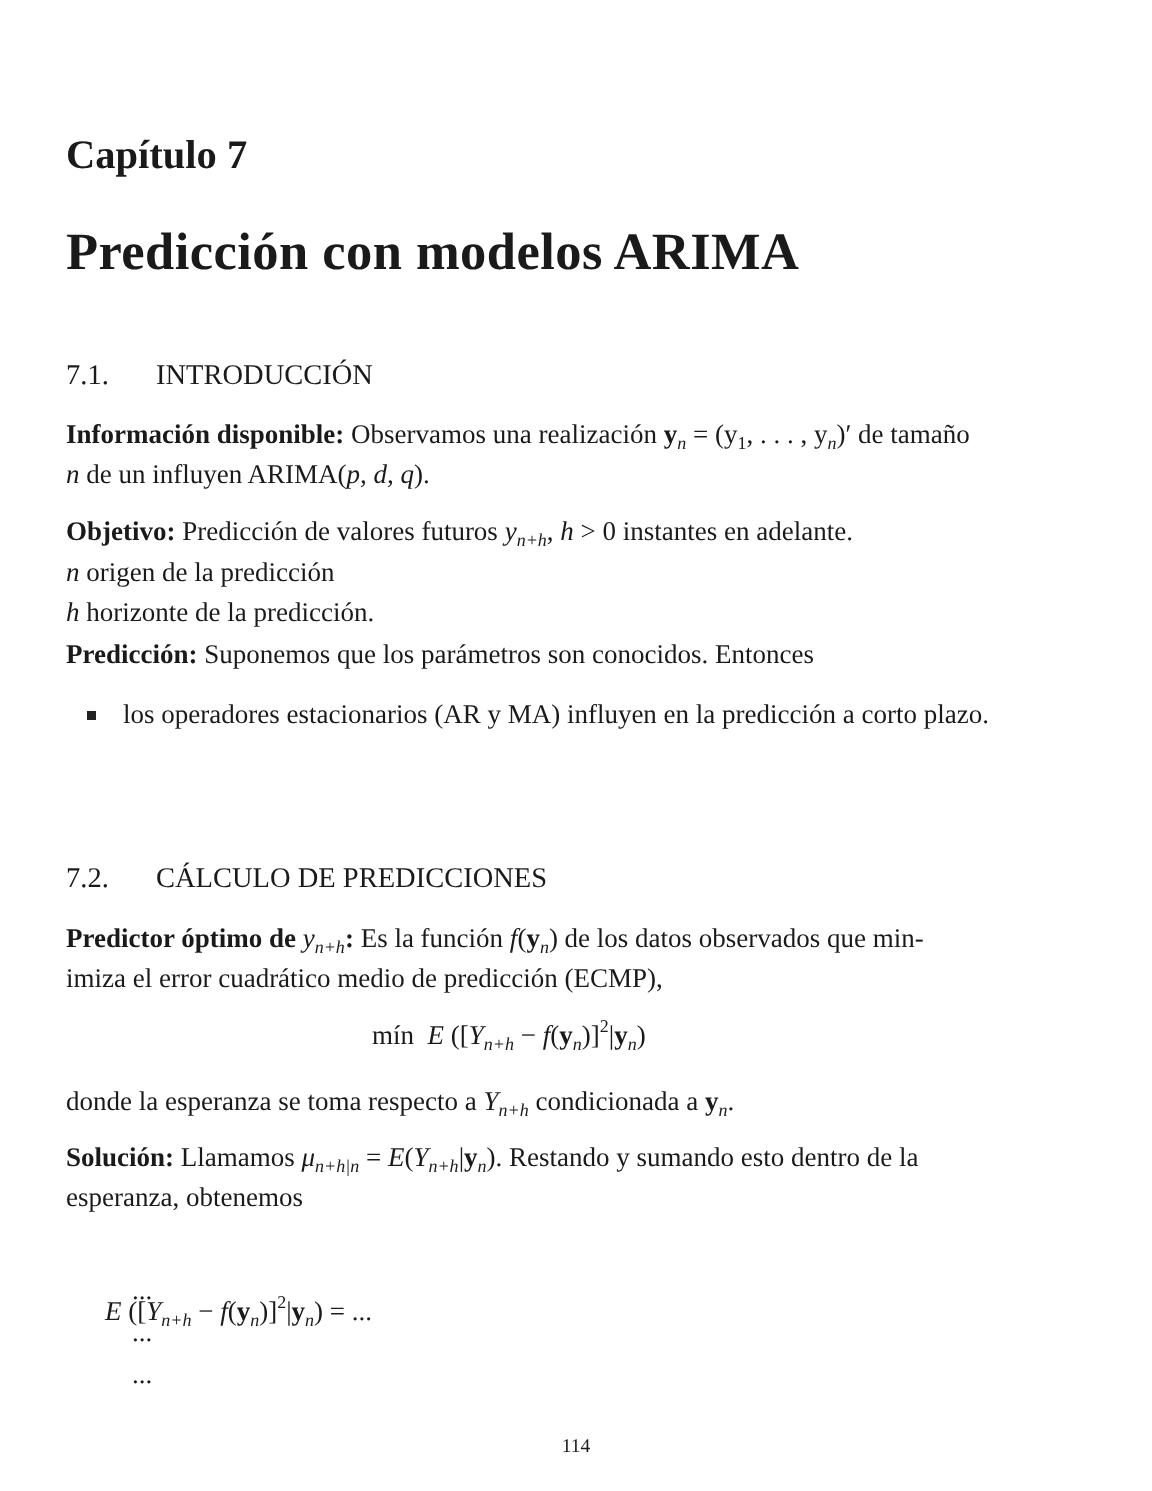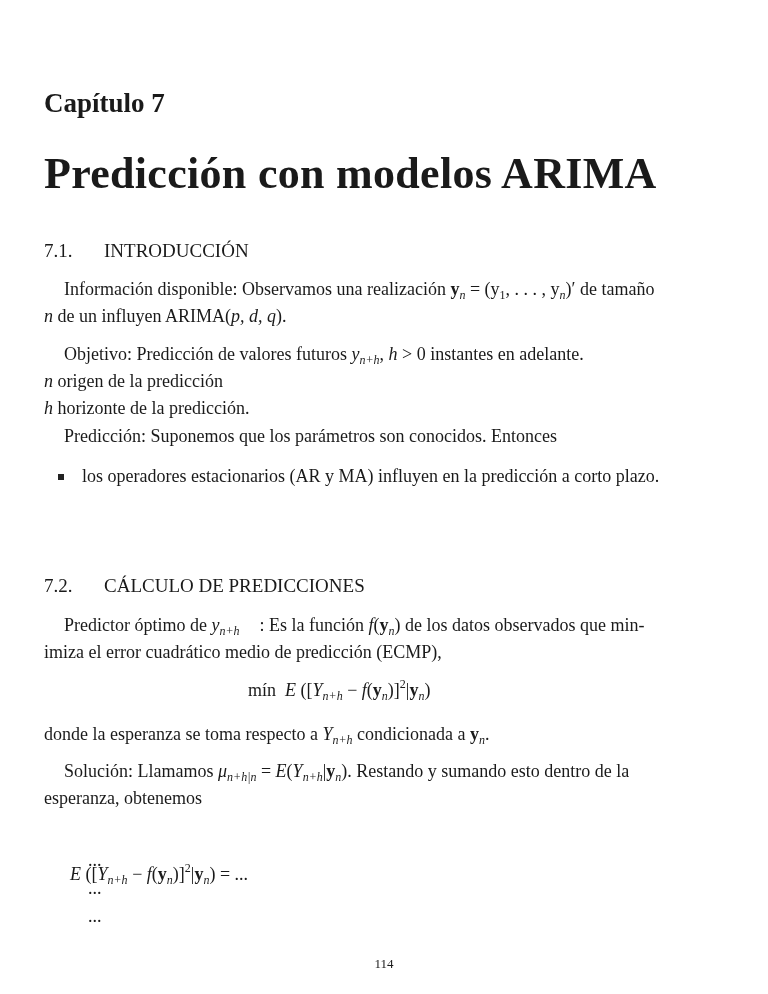--- a/index.html
+++ b/index.html
@@ -1,24 +1,24 @@
 <!DOCTYPE html>
 <html><head>
 <meta charset="utf-8">
 <style>
   html, body { margin:0; padding:0; background:#ffffff; }
   body { width:768px; height:994px; position:relative; overflow:hidden;
          font-family:"Liberation Serif","DejaVu Serif",serif; color:#1a1a1a; }
   .abs { position:absolute; }
   .chap { left:44px; top:88px; font-size:27px; font-weight:bold; }
-  .title { left:44px; top:148px; font-size:44px; font-weight:bold; letter-spacing:0.3px; }
+  .title { left:44px; top:148px; font-size:35px; font-weight:bold; letter-spacing:0.3px; }
   .sec { font-size:19px; font-weight:normal; }
   .sec .num { display:inline-block; width:60px; }
   .p { left:44px; width:680px; font-size:18px; line-height:27px; text-align:justify; }
-  .b { font-weight:normal;margin-left:20px; }
+  .b { font-weight:bold; }
   i, .m { font-style:italic; }
   .bv { font-weight:bold; font-style:normal; }
   sub { font-size:12px; vertical-align:-4px; line-height:0; font-style:italic; }
   sup { font-size:12px; vertical-align:8px; line-height:0; }
   .bullet-list { left:58px; width:666px; font-size:18px; line-height:27px; }
   .bullet { position:relative; padding-left:24px; margin-bottom:11px; text-align:justify; }
   .bullet .sq { position:absolute; left:0; top:11px; width:6px; height:6px; background:#222; }
   .eq { font-size:18px; }
   .dots { font-size:18px; }
   .page { left:0; width:768px; top:956px; font-size:13px; text-align:center; }

